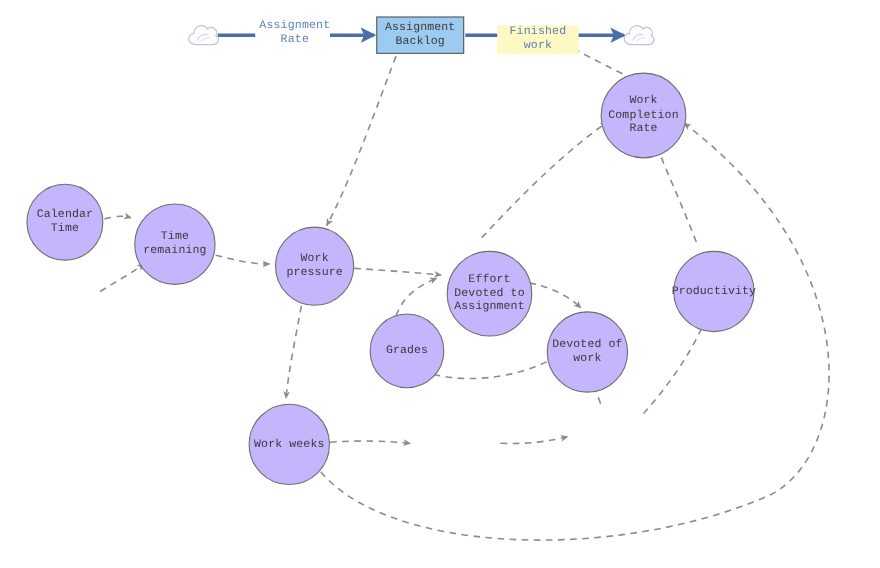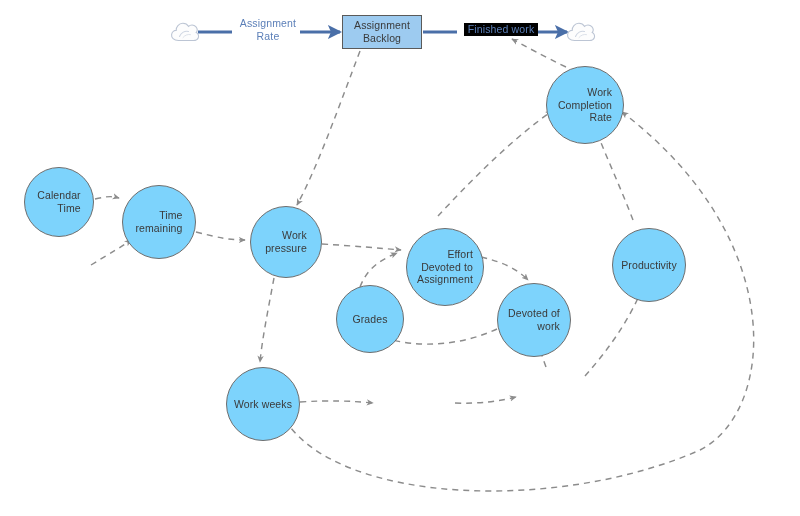--- a/index.html
+++ b/index.html
@@ -10,20 +10,21 @@
   body {
     width: 800px;
     height: 516px;
     font-family: "Liberation Sans", sans-serif;
     overflow: hidden;
   }
   #canvas {
     position: relative;
     width: 800px;
     height: 516px;
+    font-family: Liberation Mono, monospace;
   }
   #edges {
     position: absolute;
     left: 0;
     top: 0;
     width: 800px;
     height: 516px;
   }
   .node {
     position: absolute;
@@ -32,23 +33,22 @@
     align-items: center;
     justify-content: center;
     text-align: center;
     color: #3a3a3a;
     font-size: 10.5px;
     line-height: 1.22;
     letter-spacing: 0.1px;
   }
   .node.circle {
     border-radius: 50%;
-    background: #7dd3fc;
+    background: #c4b5fd;
     border: 1.3px solid #6e6e6e;
-    text-align: right;
   }
   .node.box {
     background: #9dcbf0;
     border: 1.4px solid #5a5a5a;
   }
   .node-label {
     padding: 0 3px;
     white-space: pre-line;
   }
   .flow-label {
@@ -142,21 +142,21 @@
                C20.2 4.6 23.8 4.3 25.8 6.7 C27.6 8.8 27.2 11.4 26.2 12.6
                C28.3 13.4 29.1 15.9 28.2 18 C27.4 19.8 25.5 20.5 23.6 20.5 Z" fill="#fdfdfd" stroke="#bcc5d4" stroke-width="1.1"></path>
       <path d="M9.5 16.5 C11 12.5 15 10.5 18.5 11.5" fill="none" stroke="#cfd6e2" stroke-width="1.1" stroke-linecap="round"></path>
       <path d="M13 17.5 C15 15 18 14 20.5 14.6" fill="none" stroke="#dde2ea" stroke-width="1" stroke-linecap="round"></path>
     </svg>
   </div>
 
   <div class="flow-label" style="left:233px; top:17px; width:70px;">Assignment
 Rate</div>
 
-  <div class="flow-label" style="left:464px; top:23px; width:74px; background:#000000;">Finished work</div>
+  <div class="flow-label" style="left:452px; top:23px; width:74px; background:#fef9c3;">Finished work</div>
 
   <div class="node box" style="left:342px; top:15px; width:80px; height:34px;">
     <span class="node-label">Assignment
 Backlog</span>
   </div>
 
 
   <div class="node circle" style="left:24px; top:167px; width:70px; height:70px;">
     <span class="node-label">Calendar
 Time</span>

